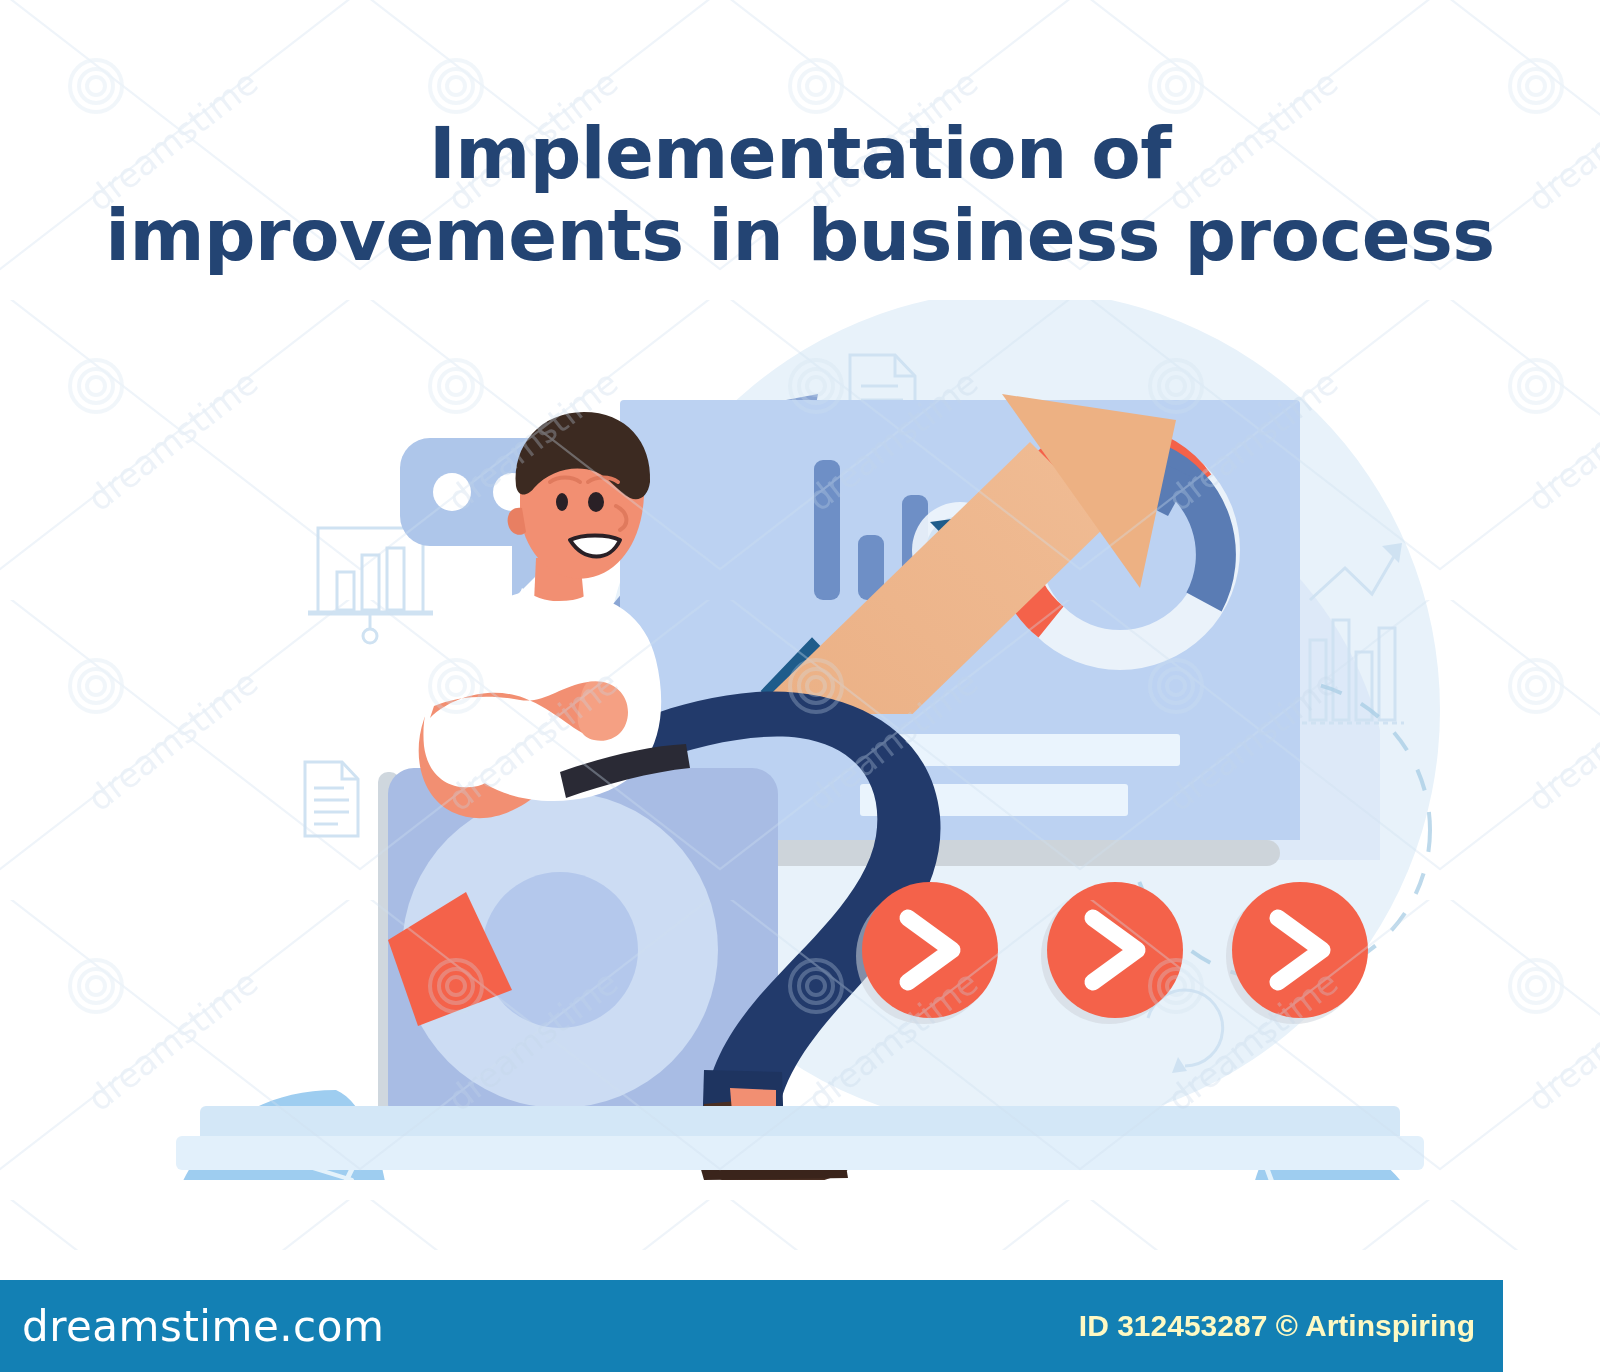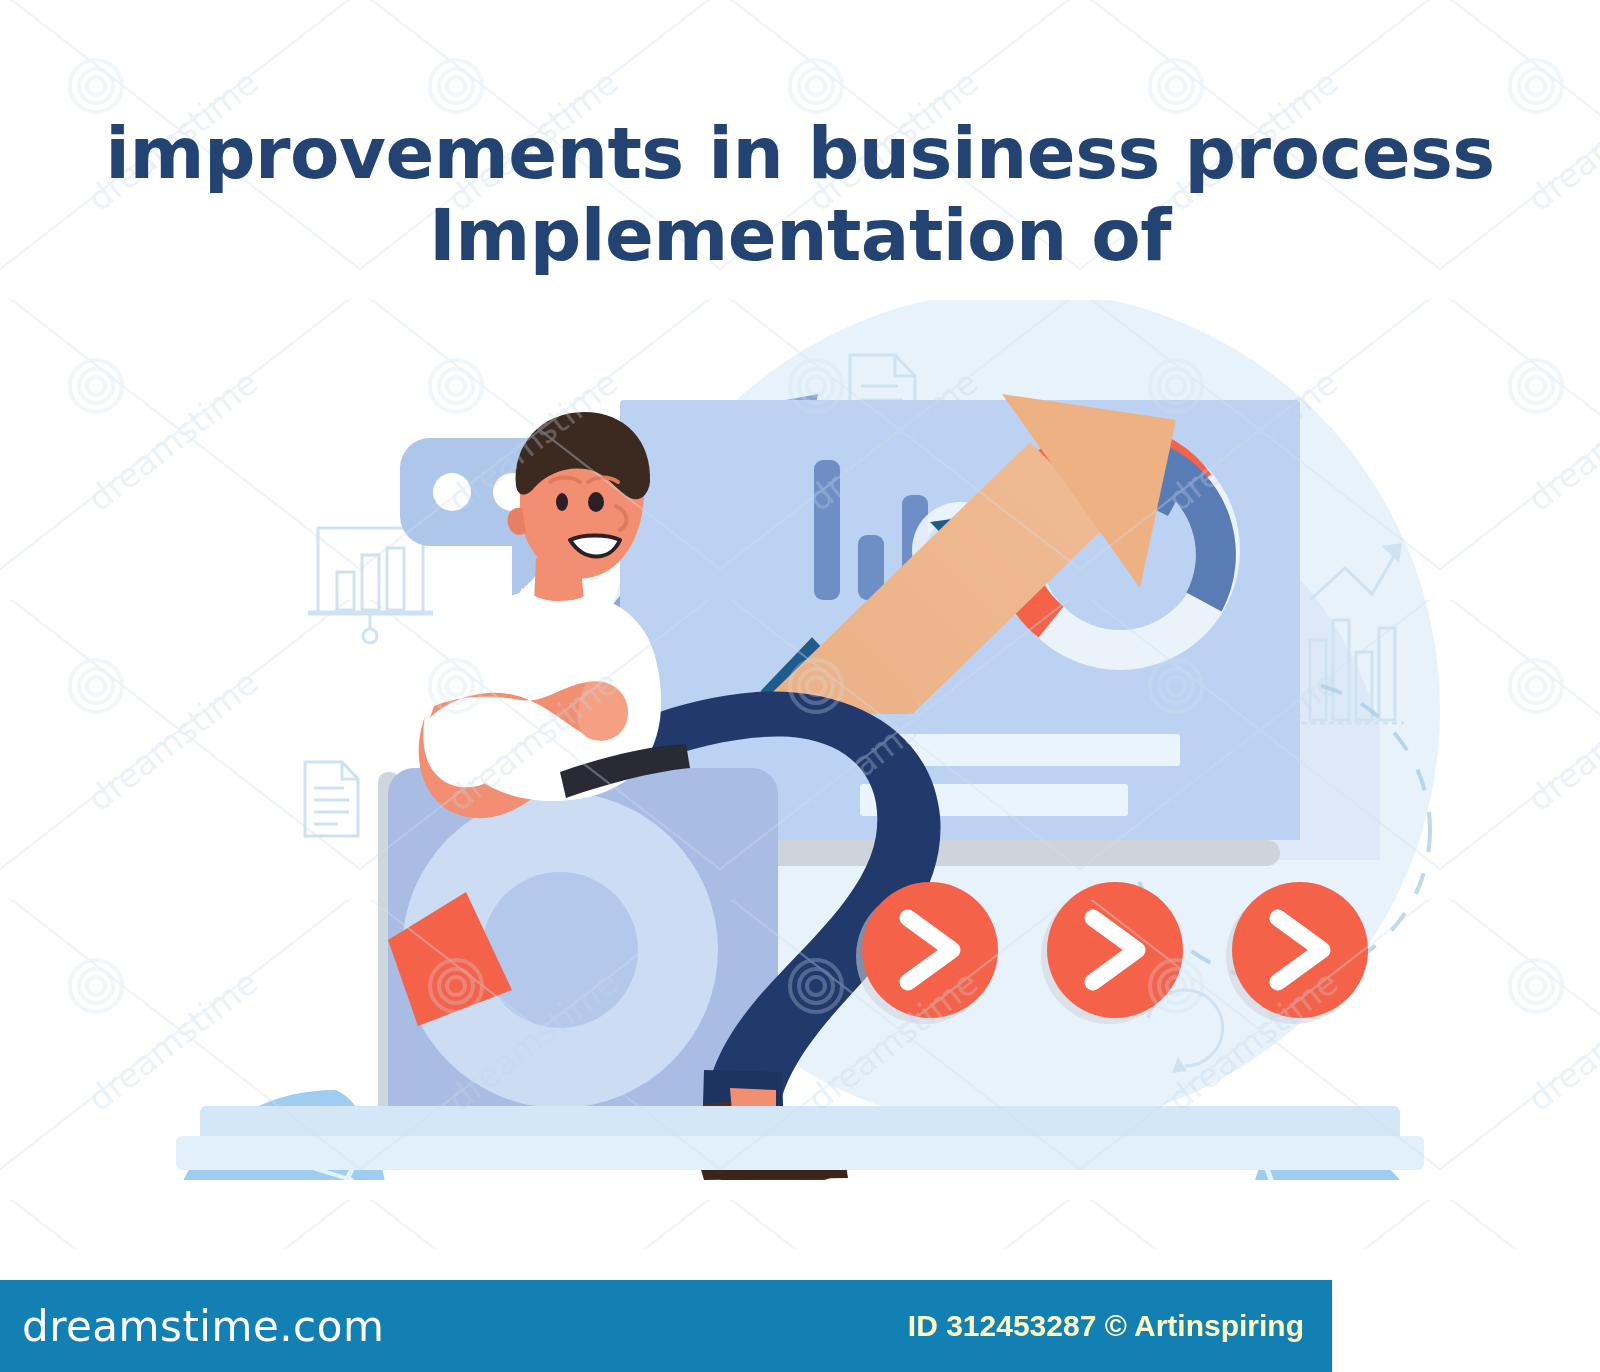--- a/index.html
+++ b/index.html
@@ -64,21 +64,21 @@
     z-index: 30;
     pointer-events: none;
     opacity: 0.40;
   }
 
   
   .footer-bar {
     position: absolute;
     left: 0;
     bottom: 0;
-    width: 1332px;
+    width: 1503px;
     height: 92px;
     background: #1380b4;
     z-index: 50;
   }
   .footer-logo {
     position: absolute;
     left: 22px;
     top: 50%;
     transform: translateY(-50%);
     color: #ffffff;
@@ -99,22 +99,22 @@
     font-weight: 700;
     white-space: nowrap;
   }
 </style>
 </head>
 <body>
 
 <div class="stage">
 
   <div class="title-block">
+    <span class="title-line">Implementation of</span>
     <span class="title-line">improvements in business process</span>
-    <span class="title-line">Implementation of</span>
   </div>
 
   <div class="illus">
   <svg width="1600" height="880" viewBox="0 0 1600 880" xmlns="http://www.w3.org/2000/svg">
     <defs>
       <clipPath id="clipCircleBG">
         <path d="M 640 420 A 400 400 0 0 1 1440 420 L 1440 800 L 640 800 Z"></path>
       </clipPath>
       <clipPath id="panelClip">
         <rect x="620" y="100" width="680" height="440" rx="6"></rect>

